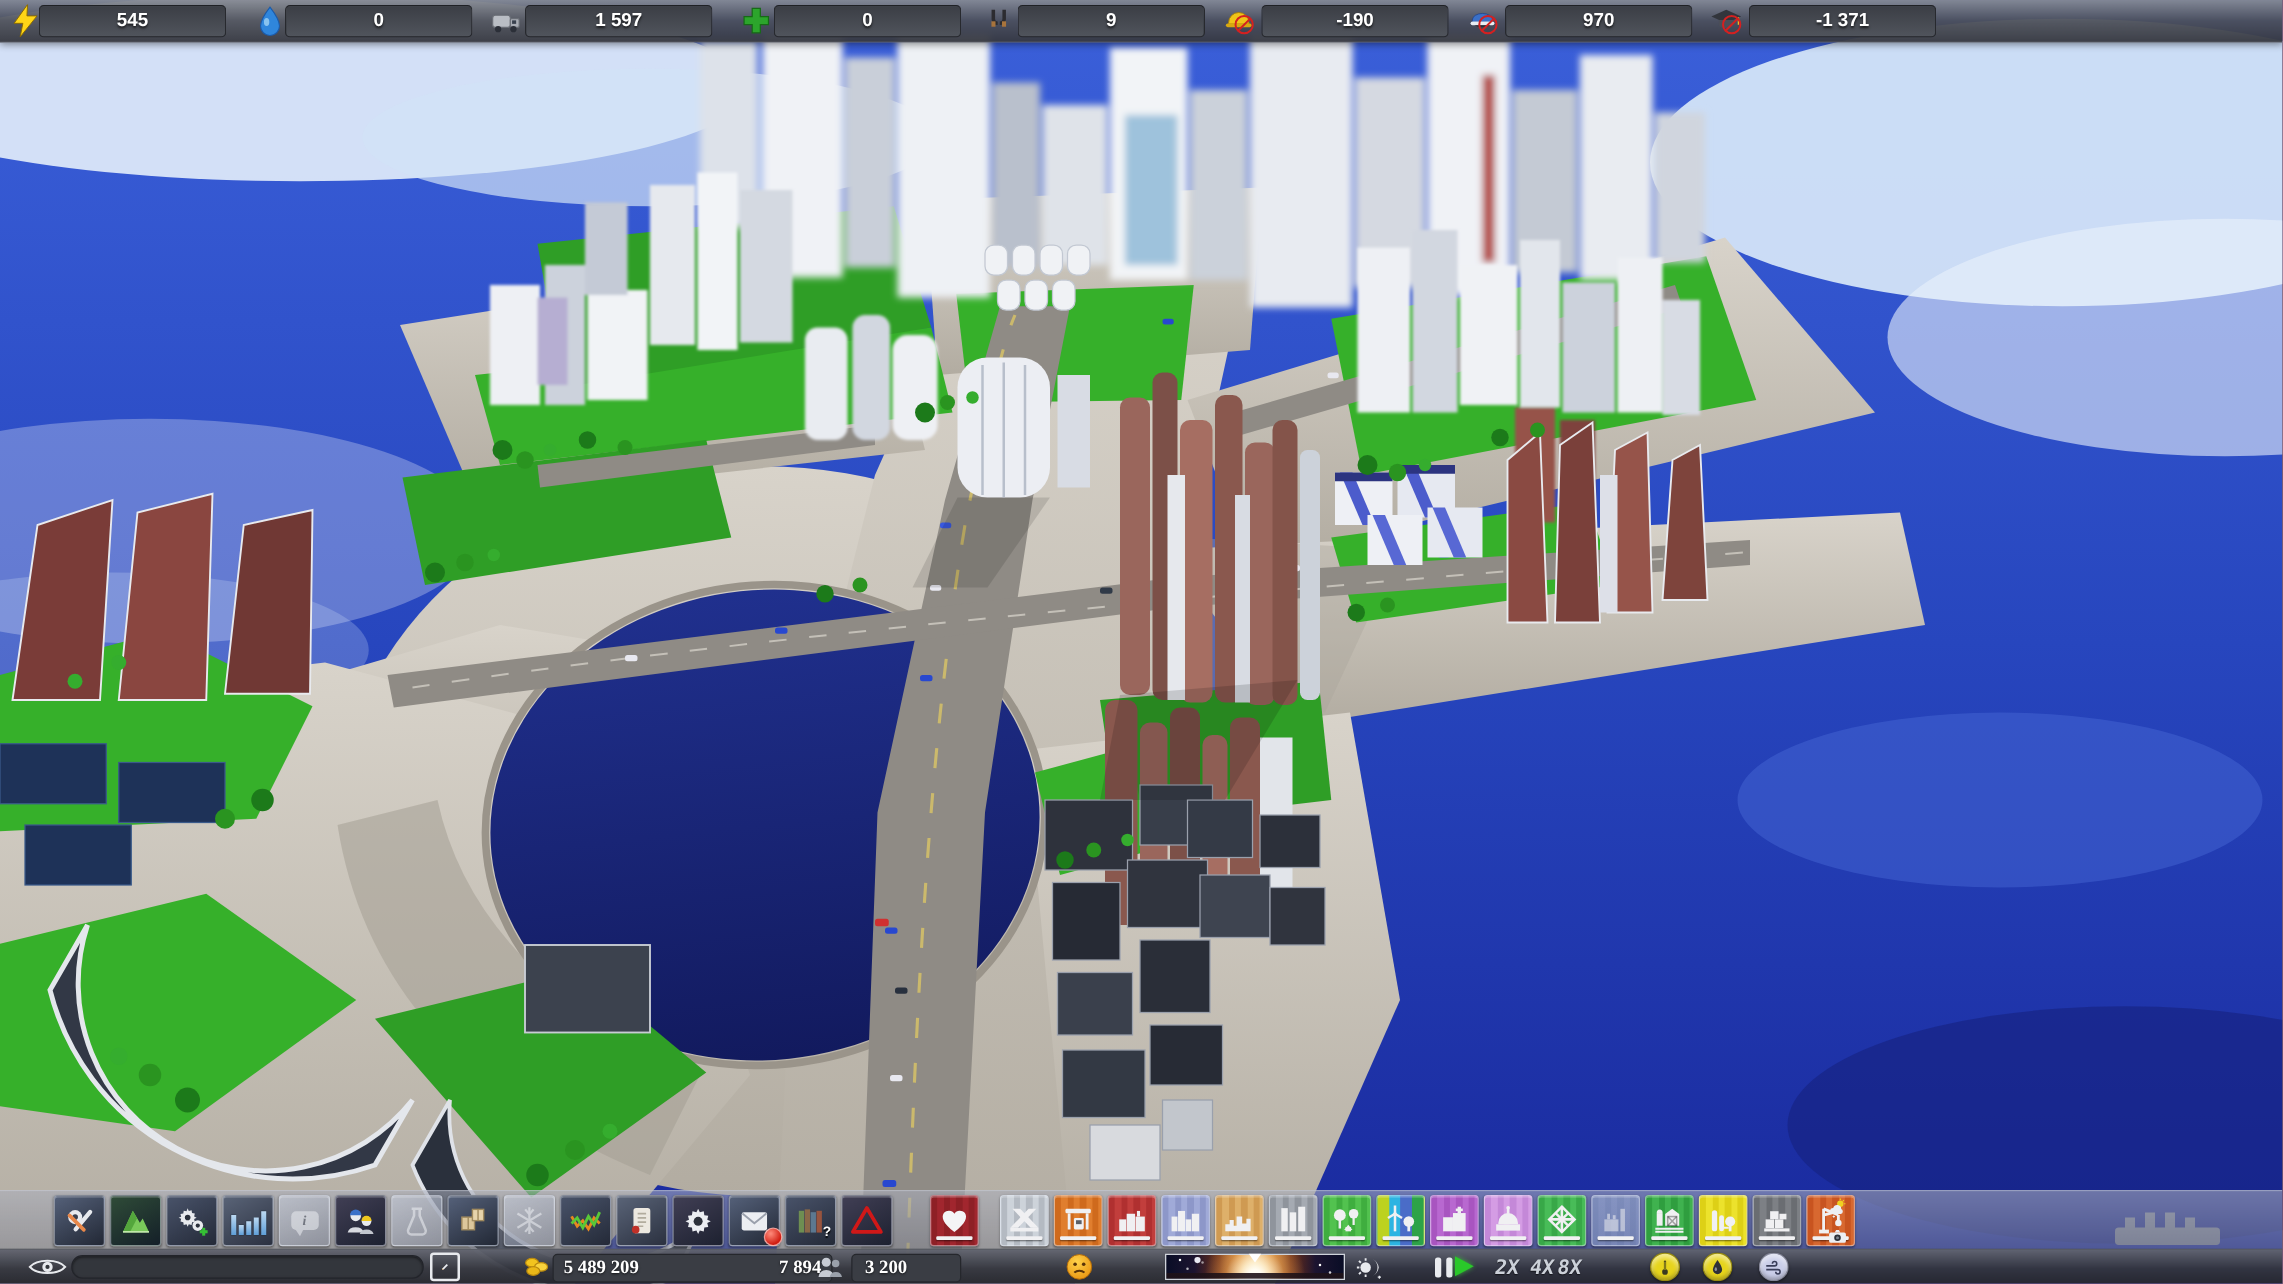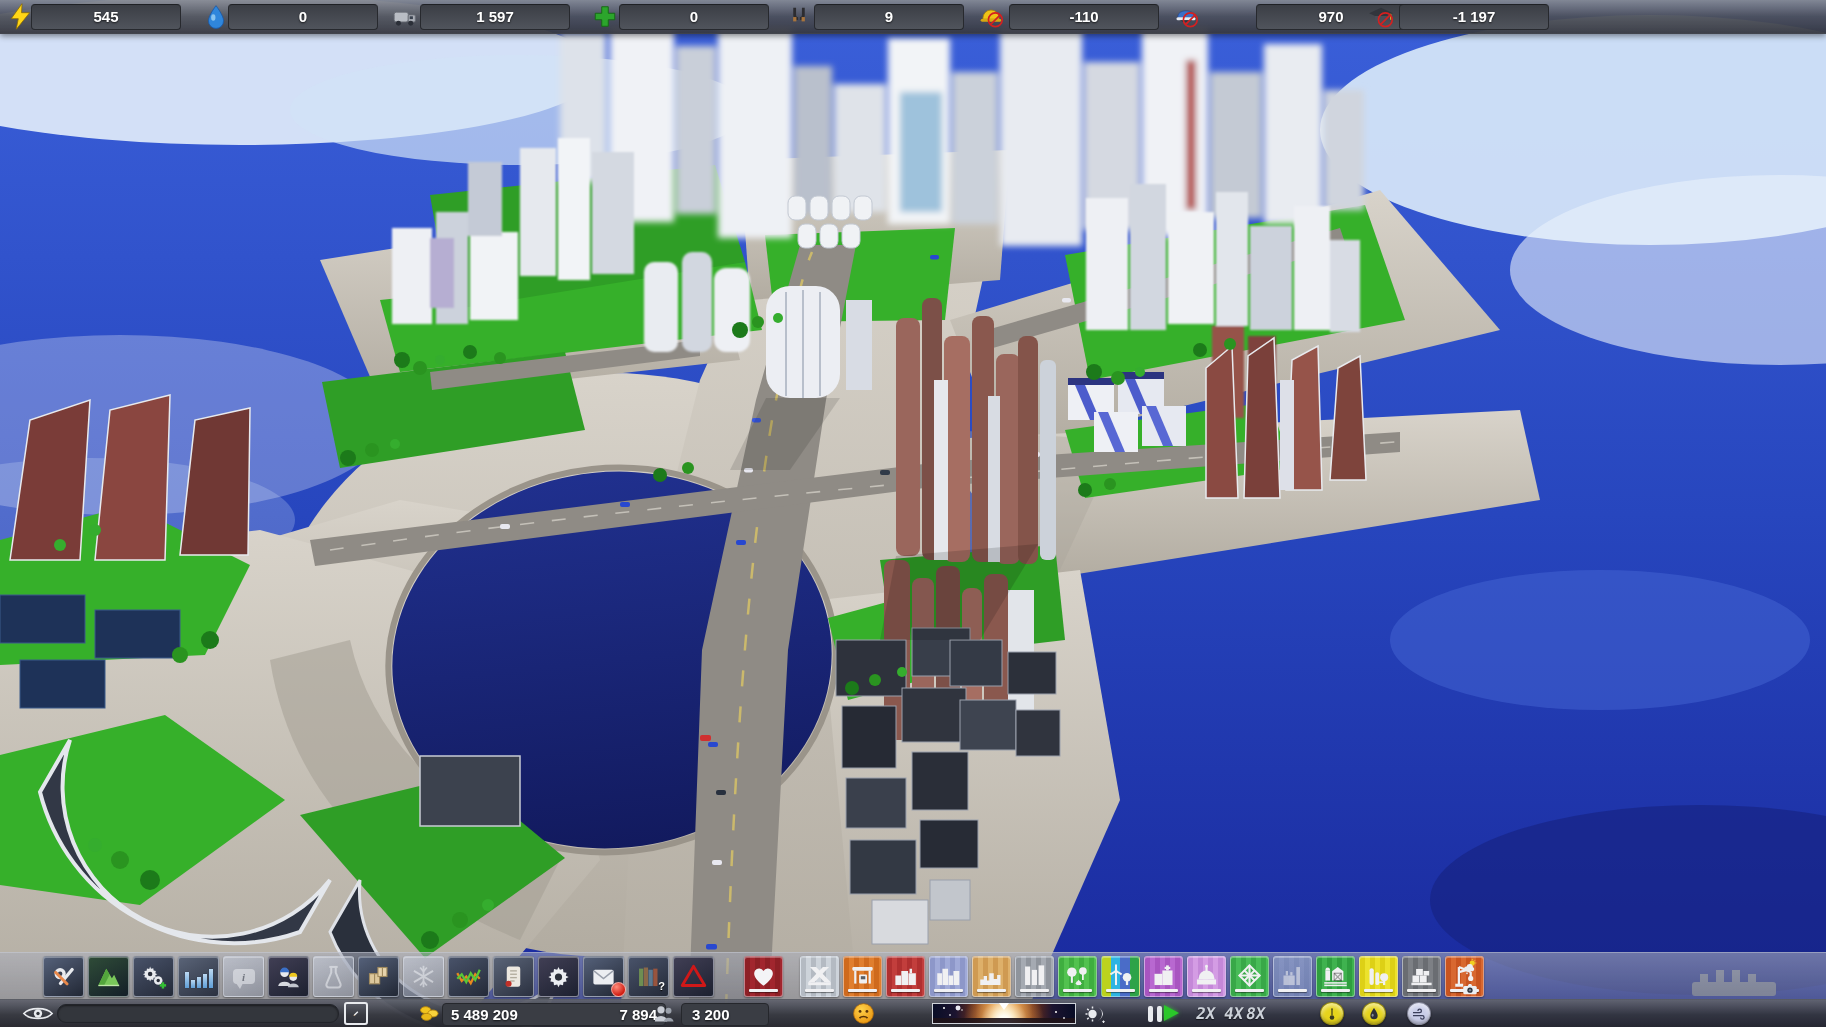--- a/index.html
+++ b/index.html
@@ -78,21 +78,21 @@
     border-top:1px solid rgba(180,185,198,.35);z-index:31;color:#fff;}
   .sb{position:absolute;top:0;height:27px;display:flex;align-items:center;}
   .namefield{position:absolute;left:57px;top:4px;width:282px;height:19px;border-radius:9px;
     background:#33363c;border:1px solid #22242a;box-shadow:inset 0 1px 2px rgba(0,0,0,.5);color:#dfe2e8;
     font:13px "Liberation Sans",sans-serif;padding:0 10px;box-sizing:border-box;}
   .editbtn{position:absolute;left:344px;top:2px;width:24px;height:23px;background:none;
     border:2px solid #e8eaee;border-radius:3px;cursor:pointer;display:flex;align-items:center;justify-content:center;}
   .editbtn svg{width:15px;height:15px;}
   .valfield{position:absolute;top:3px;height:21px;border-radius:4px;background:#3a3d44;
     border:1px solid #25272c;display:flex;align-items:center;
-    font-weight:bold;font-size:15px;text-shadow:0 1px 2px rgba(0,0,0,.7);}
+    font-weight:bold;font-size:15px;text-shadow:0 1px 2px rgba(0,0,0,.7);font-family:Liberation Serif, serif;}
   .money{left:442px;width:206px;justify-content:space-between;padding:0 8px;}
   .pop{left:681px;width:66px;padding:0 10px;}
   .icnbtn{background:none;border:none;padding:0;cursor:pointer;display:flex;align-items:center;}
   .dn{position:absolute;left:932px;top:3px;width:144px;height:21px;border:1px solid #cfd3da;box-sizing:border-box;cursor:pointer;
     background:
       linear-gradient(to top, rgba(30,18,24,.9) 0 5px, transparent 5px),
       radial-gradient(circle at 50% 90%, #fffdf4 0 7%, rgba(255,240,205,.85) 16%, rgba(240,170,90,.5) 32%, transparent 55%),
       linear-gradient(90deg,#090d26 0%,#1c1430 16%,#6e3018 30%,#d89040 42%,#f3e2c0 50%,#d89040 58%,#6e3018 70%,#1c1430 84%,#090d26 100%);}
   .dn i{position:absolute;left:10px;top:3px;width:2px;height:2px;border-radius:50%;background:#fff;
     box-shadow:112px 4px 0 #fff,6px 7px 0 rgba(255,255,255,.7),120px 10px 0 rgba(255,255,255,.8),
@@ -791,39 +791,39 @@
           </svg></span>
       <div class="tbf" style="left:814px">9</div>
     </div>
     <div class="tbg">
       <span class="tbi" style="left:978px"><svg viewBox="0 0 24 24">
             <use href="#s-hardhat"></use>
             <g transform="translate(7,6) scale(.75)">
               <use href="#s-nosign"></use>
             </g>
           </svg></span>
-      <div class="tbf" style="left:1009px">-110</div>
+      <div class="tbf" style="left:1009px">-190</div>
     </div>
     <div class="tbg">
       <span class="tbi" style="left:1173px"><svg viewBox="0 0 24 24">
             <use href="#s-police"></use>
             <g transform="translate(7,6) scale(.75)">
               <use href="#s-nosign"></use>
             </g>
           </svg></span>
-      <div class="tbf" style="left:1256px">970</div>
+      <div class="tbf" style="left:1204px">970</div>
     </div>
     <div class="tbg">
       <span class="tbi" style="left:1368px"><svg viewBox="0 0 24 24">
             <use href="#s-grad"></use>
             <g transform="translate(7,6) scale(.75)">
               <use href="#s-nosign"></use>
             </g>
           </svg></span>
-      <div class="tbf" style="left:1399px">-1 197</div>
+      <div class="tbf" style="left:1399px">-1 371</div>
     </div>
   </header>
 
   <nav class="toolbar">
     <div class="btnrow">
       <button class="ub u1">
           <svg viewBox="0 0 24 24">
             <use href="#s-tools"></use>
           </svg>
         </button>

